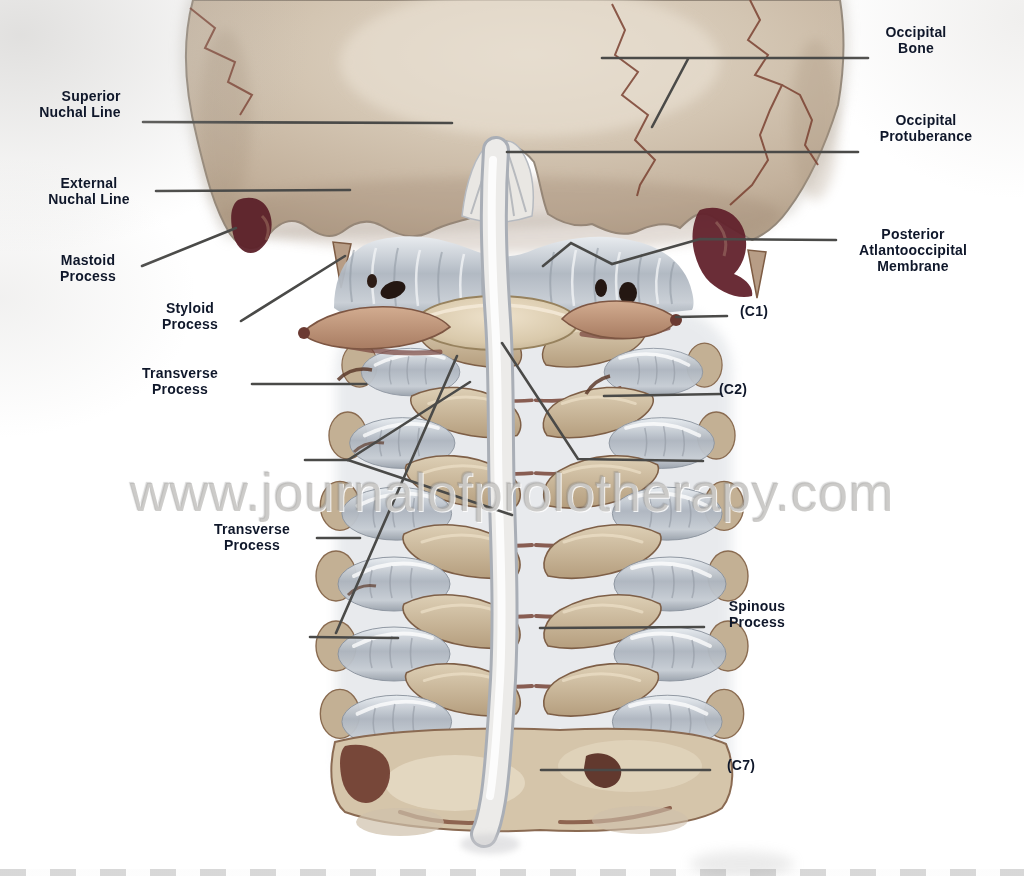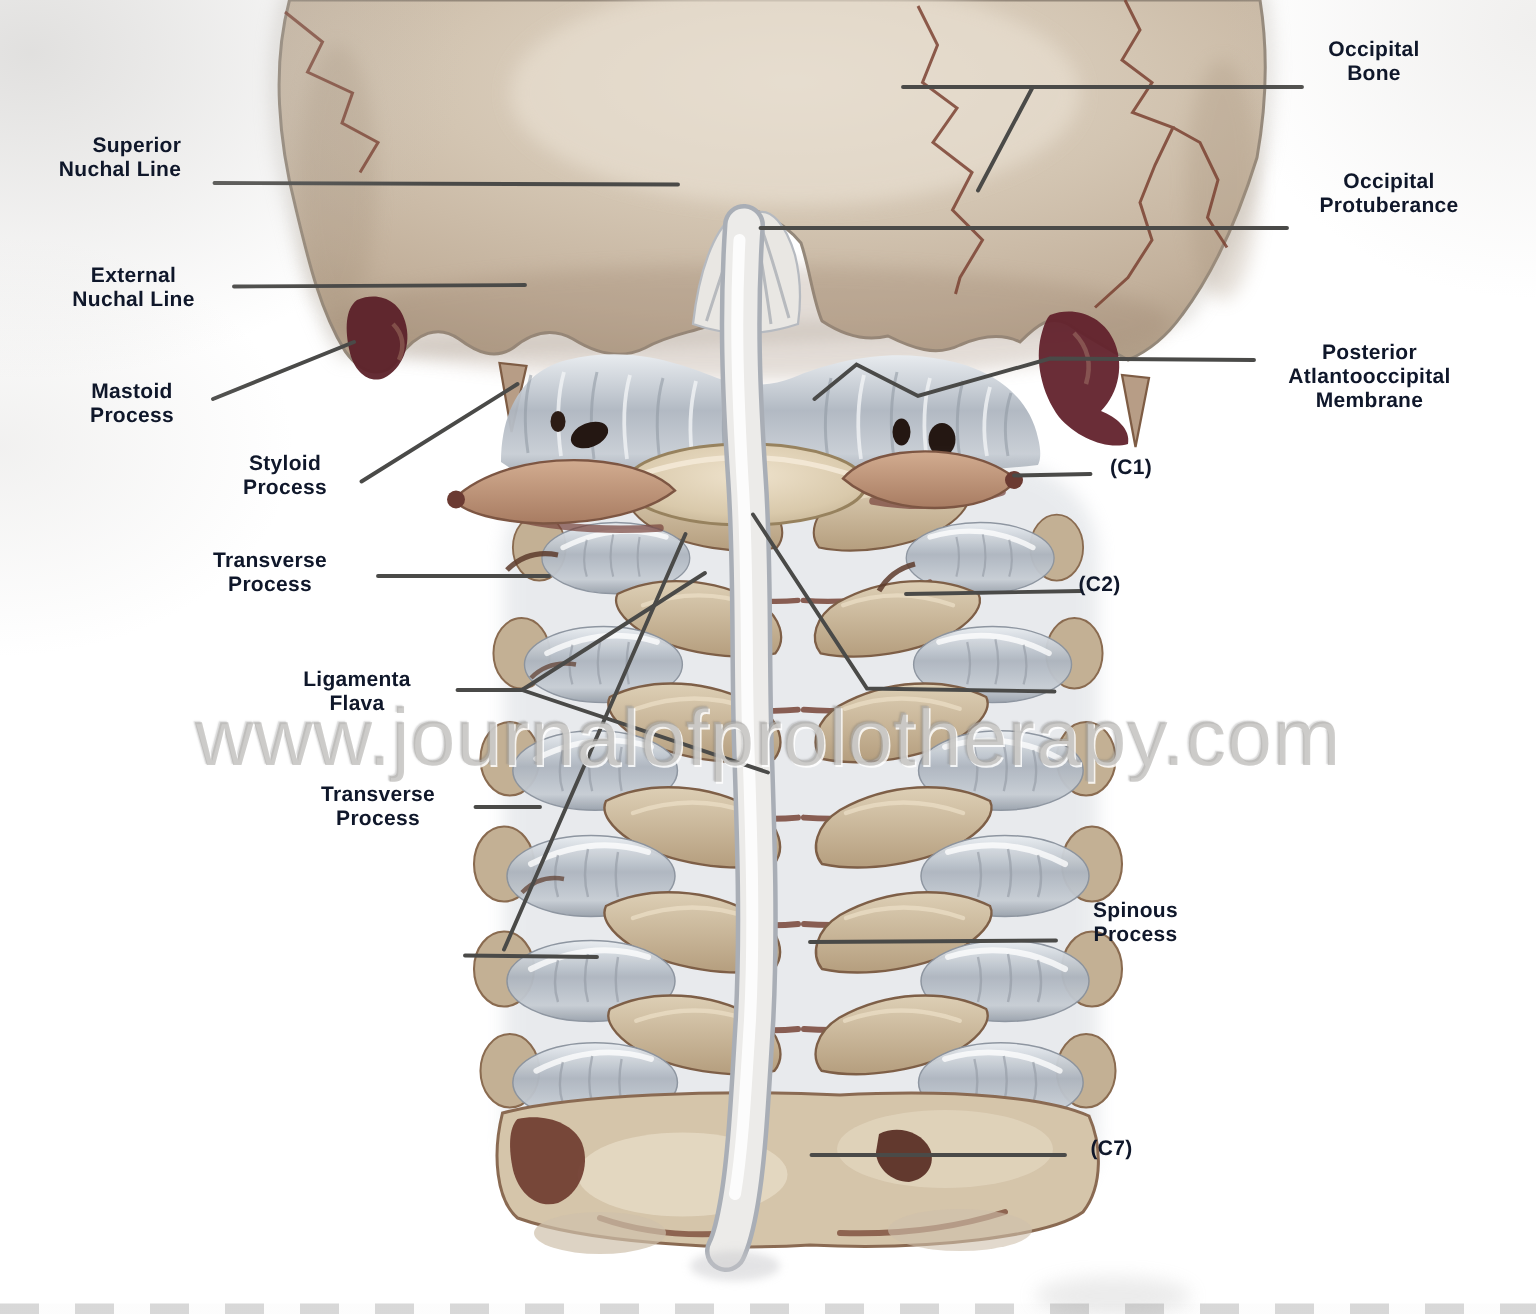--- a/index.html
+++ b/index.html
@@ -278,24 +278,20 @@
     <span>Process</span>
   </div>
   <div class="label" style="left:190px;top:288px;margin-top:12px;">
     <span>Styloid</span>
     <span>Process</span>
   </div>
   <div class="label" style="left:180px;top:365px;">
     <span>Transverse</span>
     <span>Process</span>
   </div>
-  <div class="label" style="left:238px;top:444px;">
-    <span>Ligamenta</span>
-    <span>Flava</span>
-  </div>
   <div class="label" style="left:252px;top:521px;">
     <span>Transverse</span>
     <span>Process</span>
   </div>
 
   <div class="label" style="left:916px;top:24px;">
     <span>Occipital</span>
     <span>Bone</span>
   </div>
   <div class="label" style="left:926px;top:112px;">

